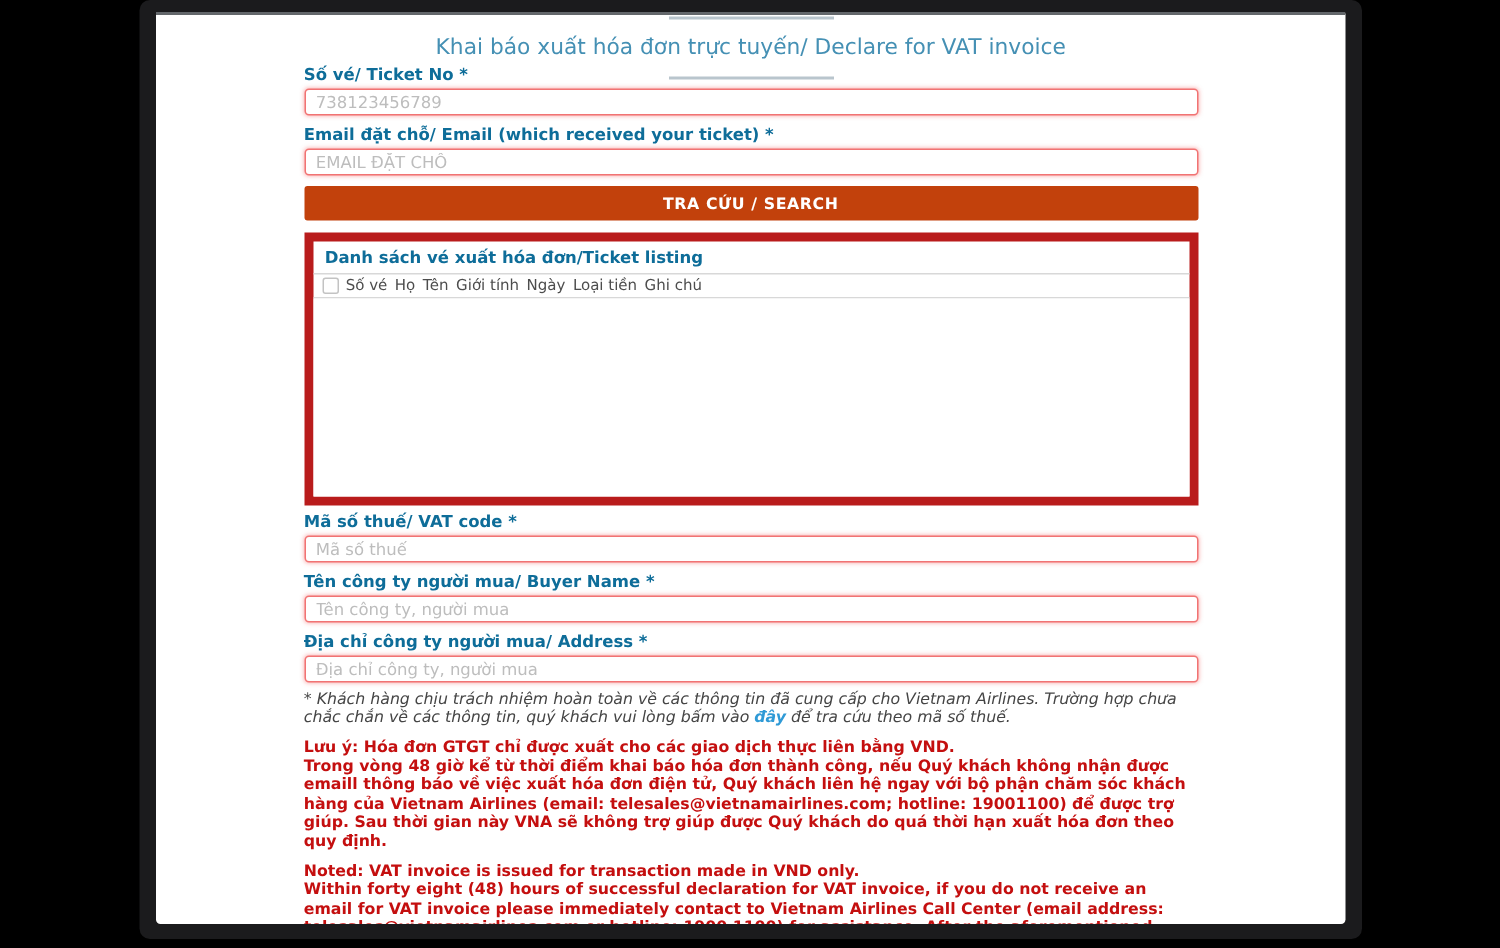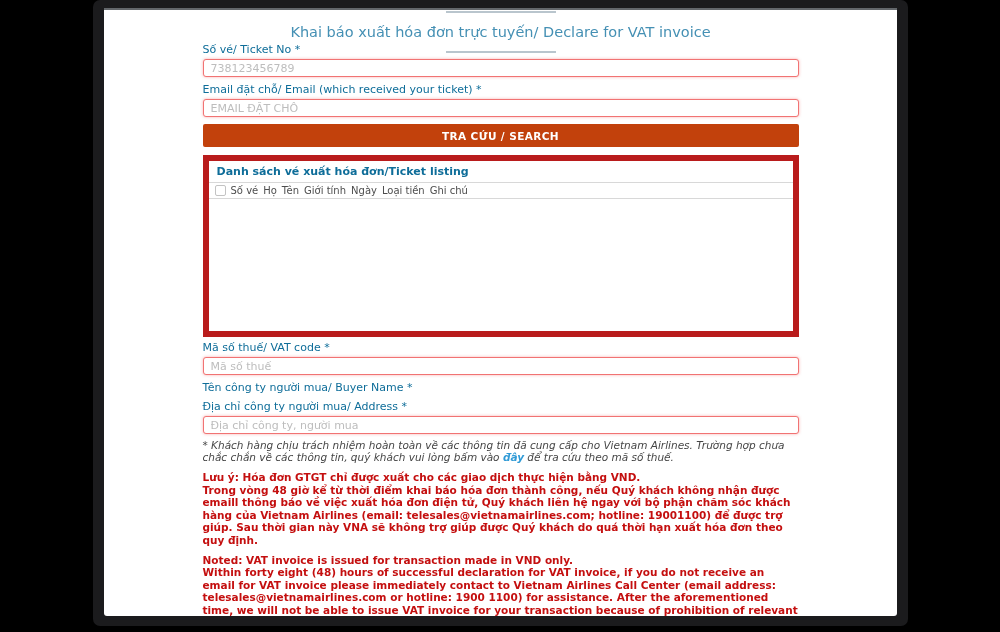--- a/index.html
+++ b/index.html
@@ -16,21 +16,21 @@
     border-radius:0 0 3px 3px; overflow:hidden;
   }
   .content { width:596px; margin:0 auto; padding-top:13px; }
 
   
   .title-row { display:flex; align-items:center; justify-content:center; gap:11px; height:17px;flex-direction:column; }
   .title-line { height:2px; width:110px; background:#b9c5cd; flex:0 0 auto; }
   .title-text { color:#4590b4; font-size:14.5px; white-space:nowrap; }
 
   
-  .fld-label { color:#0e6d99; font-size:11px; font-weight:normal; margin:3px 0 3px; line-height:13px; }
+  .fld-label { color:#0e6d99; font-size:11px; font-weight:bold; margin:3px 0 3px; line-height:13px; }
   .fld-label.gap { margin-top:6px; }
   .txt-input {
     width:100%; height:18px; border:1px solid #f17373; border-radius:3px;
     box-shadow:0 0 3px rgba(243,92,92,.5); font-size:11px; padding:0 7px;
     color:#333; outline:none; display:block; background:#fff;
     font-family:"DejaVu Sans","Liberation Sans",sans-serif;
   }
   .txt-input::placeholder { color:#bdbdbd; opacity:1; }
 
   
@@ -91,28 +91,29 @@
         <span>Loại tiền</span>
         <span>Ghi chú</span>
       </div>
       <div class="tkt-body"></div>
     </div>
 
     <div class="fld-label" style="margin-top:4px">Mã số thuế/ VAT code *</div>
     <input class="txt-input" type="text" placeholder="Mã số thuế" style="">
 
     <div class="fld-label gap">Tên công ty người mua/ Buyer Name *</div>
+    <input class="txt-input" type="text" placeholder="Tên công ty, người mua" style="">
 
     <div class="fld-label gap">Địa chỉ công ty người mua/ Address *</div>
     <input class="txt-input" type="text" placeholder="Địa chỉ công ty, người mua" style="">
 
     <div class="disclaimer"><span>* Khách hàng chịu trách nhiệm hoàn toàn về các thông tin đã cung cấp cho Vietnam Airlines. Trường hợp chưa chắc chắn về các thông tin, quý khách vui lòng bấm vào </span><a>đây</a><span> để tra cứu theo mã số thuế.</span></div>
 
     <div class="red-block">
-      <div>Lưu ý: Hóa đơn GTGT chỉ được xuất cho các giao dịch thực hiện bằng VND.</div>
+      <div>Lưu ý: Hóa đơn GTGT chỉ được xuất cho các giao dịch thực liên bằng VND.</div>
       <div>Trong vòng 48 giờ kể từ thời điểm khai báo hóa đơn thành công, nếu Quý khách không nhận được emaill thông báo về việc xuất hóa đơn điện tử, Quý khách liên hệ ngay với bộ phận chăm sóc khách hàng của Vietnam Airlines (email: telesales@vietnamairlines.com; hotline: 19001100) để được trợ giúp. Sau thời gian này VNA sẽ không trợ giúp được Quý khách do quá thời hạn xuất hóa đơn theo quy định.</div>
     </div>
 
     <div class="red-block second">
       <div>Noted: VAT invoice is issued for transaction made in VND only.</div>
       <div>Within forty eight (48) hours of successful declaration for VAT invoice, if you do not receive an email for VAT invoice please immediately contact to Vietnam Airlines Call Center (email address: telesales@vietnamairlines.com or hotline: 1900 1100) for assistance. After the aforementioned time, we will not be able to issue VAT invoice for your transaction because of prohibition of relevant regulations.</div>
     </div>
 
   </div>
 </div>

